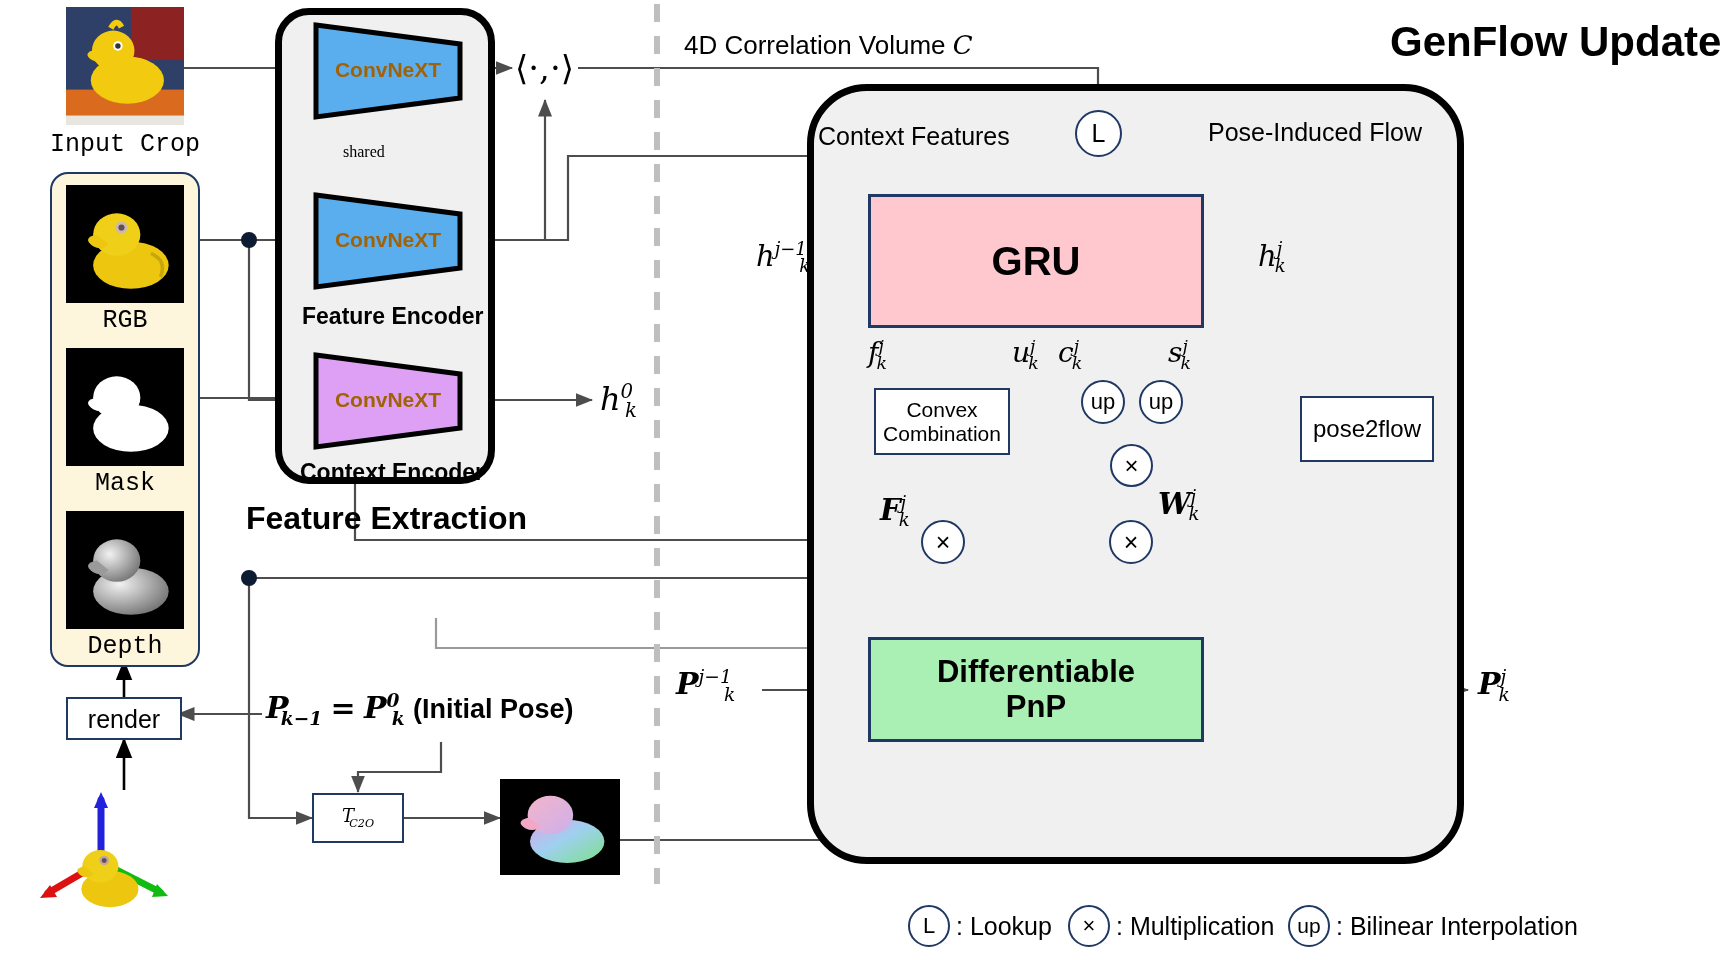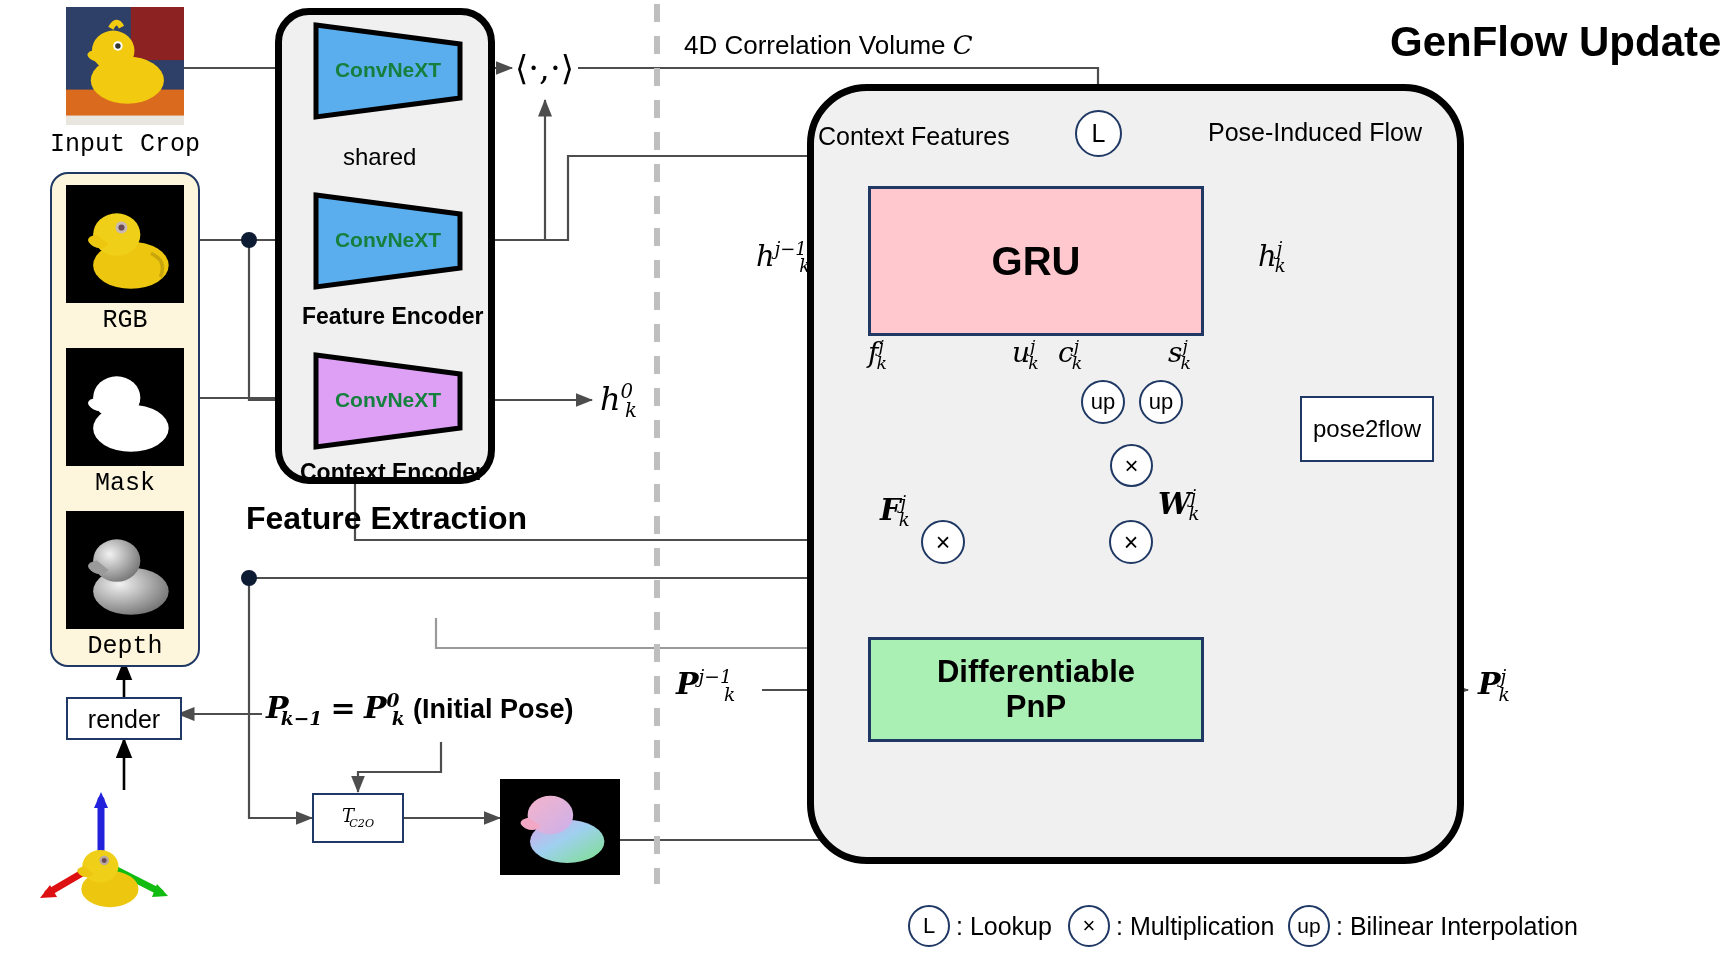--- a/index.html
+++ b/index.html
@@ -41,21 +41,21 @@
   .fe-box {
     position:absolute;
     background:#F0F0F0;
     border:7px solid #000;
     border-radius:34px;
   }
   .trap { position:absolute; }
   .trap svg { display:block; }
   .trap-text {
     position:absolute; width:100%; text-align:center;
-    font-weight:bold; font-size:21px; color:#15803d;
+    font-weight:bold; font-size:21px; color:#a16207;
   }
 
   
   .gf-box {
     position:absolute;
     background:#F0F0F0;
     border:7px solid #000;
     border-radius:60px;
   }
 
@@ -322,21 +322,21 @@
 
   <div class="fe-box" style="left:275px; top:8px; width:220px; height:476px;"></div>
 
   <div class="trap" style="left:313px; top:22px;">
     <svg width="150" height="98">
         <polygon points="3,3 147,22 147,76 3,95" fill="#5BAEEE" stroke="#000" stroke-width="5"></polygon>
       </svg>
     <div class="trap-text" style="top:36px;">ConvNeXT</div>
   </div>
 
-  <div class="lbl" style="left:343px; top:143px; font-size:24px;">shared</div>
+  <div class="lbl" style="left:343px; top:143px; font-size:16px;font-family:Liberation Serif, serif;">shared</div>
 
   <div class="trap" style="left:313px; top:192px;">
     <svg width="150" height="98">
         <polygon points="3,3 147,22 147,76 3,95" fill="#5BAEEE" stroke="#000" stroke-width="5"></polygon>
       </svg>
     <div class="trap-text" style="top:36px;">ConvNeXT</div>
   </div>
   <div class="lbl bold" style="left:302px; top:303px; font-size:23px;text-align:right;">Feature Encoder</div>
 
   <div class="trap" style="left:313px; top:352px;">
@@ -362,21 +362,21 @@
     <span class="math">C</span>
   </div>
 
   <div class="gf-box" style="left:807px; top:84px; width:657px; height:780px;"></div>
 
   <div class="lbl" style="left:818px; top:122px; font-size:25px;">Context Features</div>
   <div class="lbl" style="left:1208px; top:118px; font-size:25px;">Pose-Induced Flow</div>
 
   <div class="circ" style="left:1075px; top:110px; width:47px; height:47px; font-size:25px;">L</div>
 
-  <div class="blk gru" style="left:868px; top:186px; width:336px; height:150px;">GRU</div>
+  <div class="blk gru" style="left:868px; top:194px; width:336px; height:134px;">GRU</div>
 
   <div class="sym" style="left:756px; top:238px; font-size:29px;">
     <span class="base">h</span><sup>j−1</sup><sub>k</sub>
   </div>
 
   <div class="sym" style="left:1258px; top:238px; font-size:29px;">
     <span class="base">h</span><sup>j</sup><sub>k</sub>
   </div>
 
   <div class="sym" style="left:868px; top:336px; font-size:28px;">
@@ -385,20 +385,24 @@
   <div class="sym" style="left:1012px; top:336px; font-size:28px;">
     <span class="base">u</span><sup>j</sup><sub>k</sub>
   </div>
   <div class="sym" style="left:1058px; top:336px; font-size:28px;">
     <span class="base">c</span><sup>j</sup><sub>k</sub>
   </div>
   <div class="sym" style="left:1168px; top:336px; font-size:28px;">
     <span class="base">s</span><sup>j</sup><sub>k</sub>
   </div>
 
+  <div class="blk white thin" style="left:874px; top:388px; width:136px; height:67px; flex-direction:column;">
+    <span>Convex</span>
+    <span>Combination</span>
+  </div>
 
   <div class="circ" style="left:1081px; top:380px; width:44px; height:44px; font-size:22px;">up</div>
   <div class="circ" style="left:1139px; top:380px; width:44px; height:44px; font-size:22px;">up</div>
 
   <div class="circ" style="left:1110px; top:444px; width:43px; height:43px; font-size:24px;">×</div>
   <div class="circ" style="left:921px; top:520px; width:44px; height:44px; font-size:25px;">×</div>
   <div class="circ" style="left:1109px; top:520px; width:44px; height:44px; font-size:25px;">×</div>
 
   <div class="sym symb" style="left:880px; top:492px; font-size:29px;">
     <span class="base">F</span><sup>j</sup><sub>k</sub>

